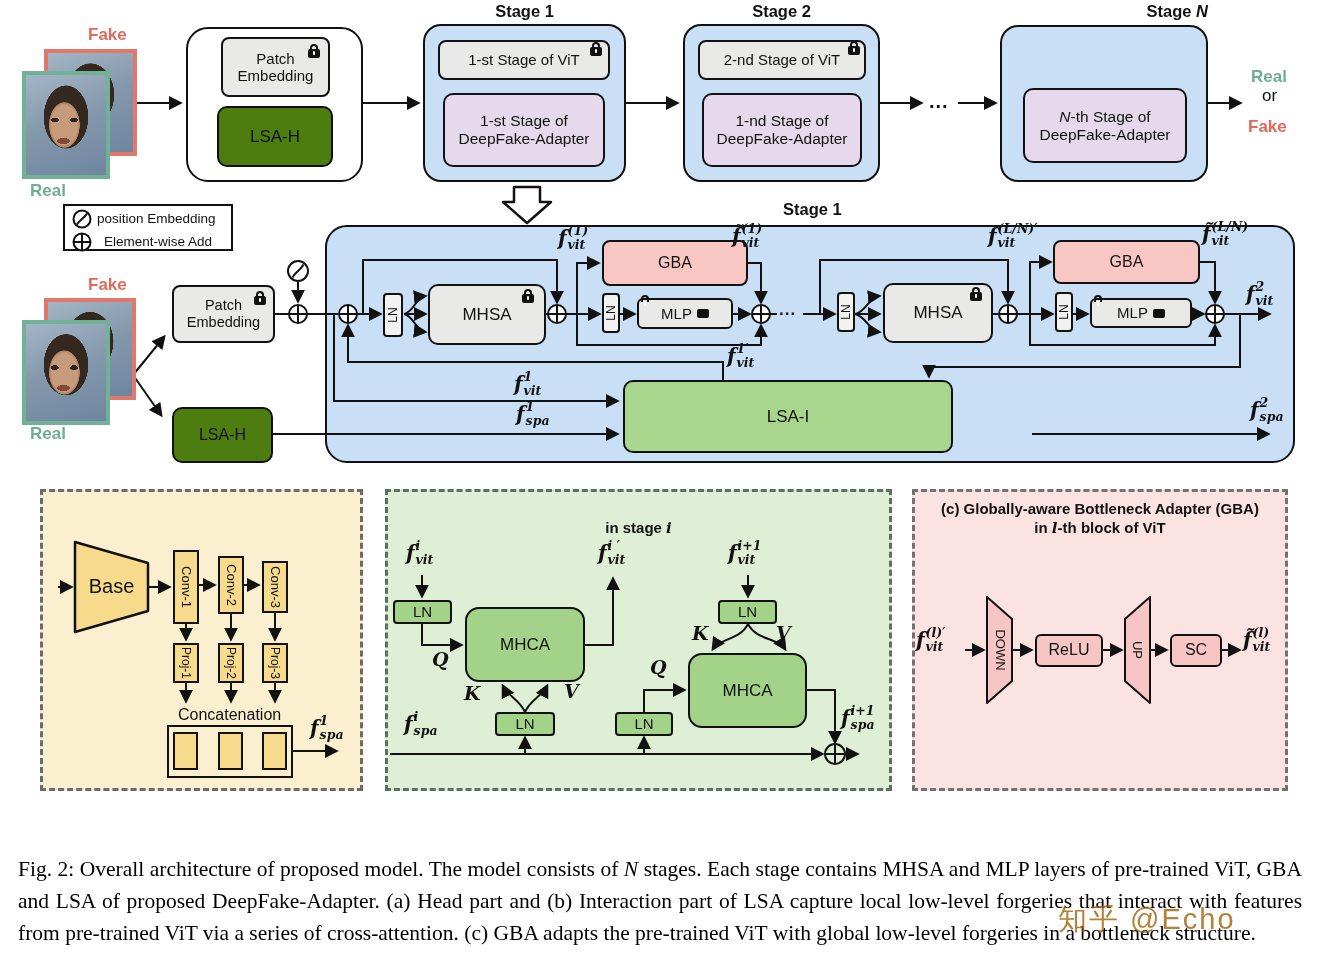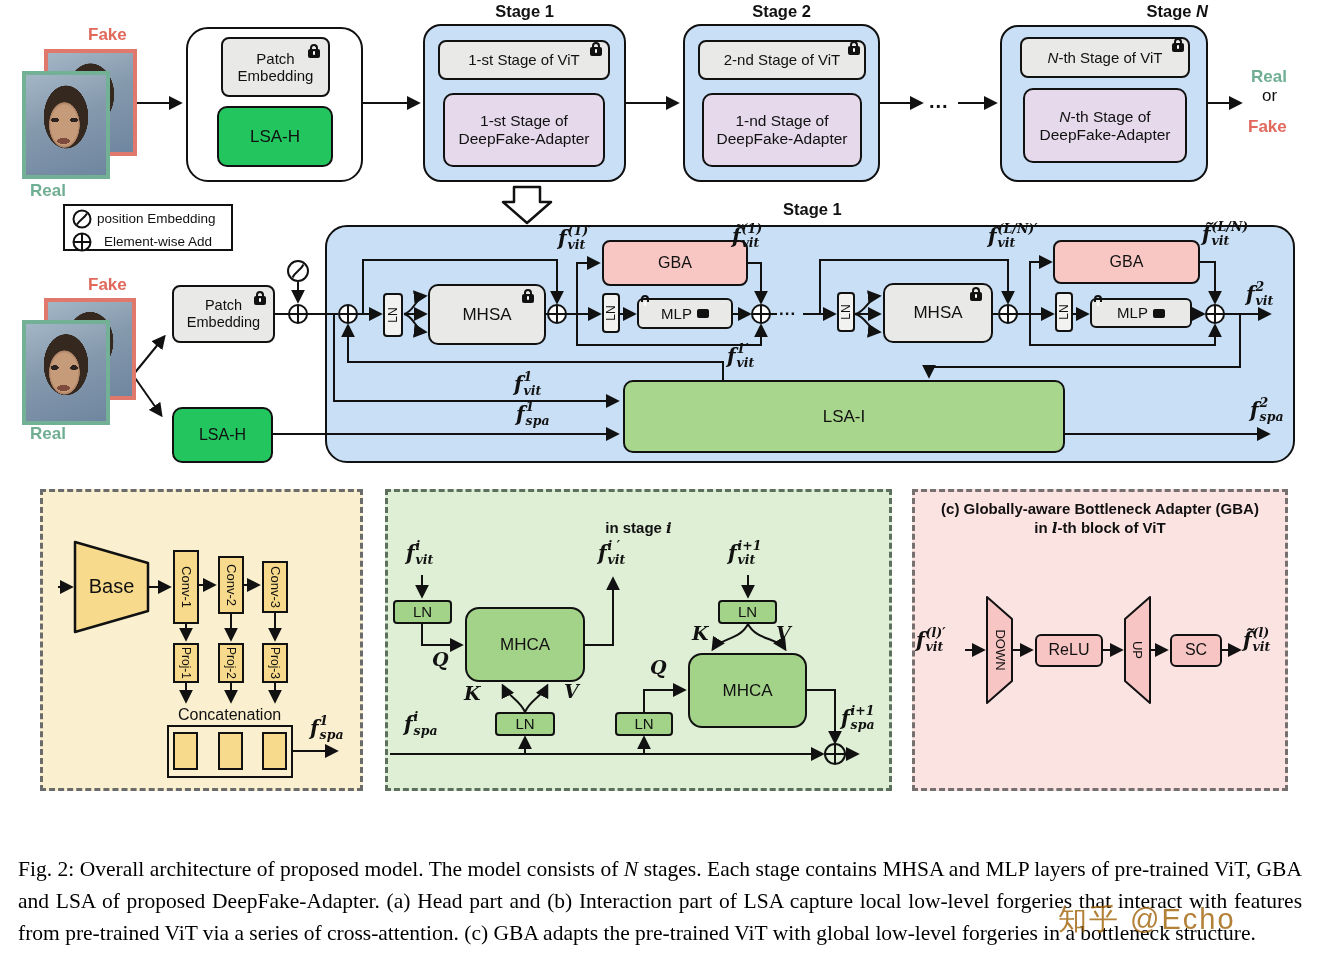--- a/index.html
+++ b/index.html
@@ -9,21 +9,21 @@
   .bgbox{position:absolute;box-sizing:border-box;z-index:1;}
   .wires{position:absolute;left:0;top:0;z-index:2;}
   .box{position:absolute;box-sizing:border-box;border:2px solid #111;display:flex;flex-direction:column;
        align-items:center;justify-content:center;text-align:center;z-index:3;line-height:1.15;}
   .lab{position:absolute;z-index:4;white-space:nowrap;line-height:1.1;}
   .ctr{display:flex;align-items:center;justify-content:center;text-align:center;}
   
   .blue{background:#C8DFF6;}
   .grayb{background:#E9E9E7;}
   .purp{background:#E5D9EB;}
-  .yel{background:#22c55e;}
+  .yel{background:#4d7c0f;}
   .grn{background:#A9D68D;}
   .pnk{background:#F9C7C3;}
   .lnb{background:#F2F2F0;}
   .grnin{background:#A3D289;}
   .pnkin{background:#F7C6C4;}
   .yelin{background:#F7DA8C;}
   
   .r4{border-radius:4px}.r6{border-radius:6px}.r8{border-radius:8px}.r10{border-radius:10px}
   .r14{border-radius:14px}
   .bw25{border-width:2.5px}
@@ -235,24 +235,20 @@
     <span>DeepFake-Adapter</span>
   </div>
   <div class="box grayb r8" style="left:698px;top:40px;width:168px;height:40px;font-size:15px;">
     <span class="lock" style="right:4px;top:4px;"></span>
     <span>2-nd Stage of ViT</span>
   </div>
   <div class="box purp r10" style="left:702px;top:93px;width:160px;height:74px;font-size:15.5px;">
     <span>1-nd Stage of</span>
     <span>DeepFake-Adapter</span>
   </div>
-  <div class="box grayb r8" style="left:1020px;top:37px;width:170px;height:41px;font-size:15px;">
-    <span class="lock" style="right:4px;top:4px;"></span>
-    <span><span class="it">N</span><span>-th Stage of ViT</span></span>
-  </div>
   <div class="box purp r10" style="left:1023px;top:88px;width:164px;height:75px;font-size:15.5px;">
     <span><span class="it">N</span><span>-th Stage of</span></span>
     <span>DeepFake-Adapter</span>
   </div>
   <div class="dots" style="left:929px;top:90px;font-size:20px;">...</div>
 
   <div class="lab tagReal" style="left:1251px;top:68px;">Real</div>
   <div class="lab" style="left:1262px;top:87px;font-weight:normal;font-size:17px;">or</div>
   <div class="lab tagFake" style="left:1248px;top:118px;">Fake</div>
 
@@ -301,21 +297,21 @@
   <div class="box pnk r8" style="left:1053px;top:240px;width:147px;height:44px;font-size:16px;">
     <span>GBA</span>
   </div>
   <div class="box lnb r4" style="left:1055px;top:292px;width:18px;height:40px;"></div>
   <div class="vtc" style="left:1064px;top:312px;font-size:12px;">LN</div>
   <div class="box grayb r6" style="left:1090px;top:298px;width:102px;height:30px;font-size:15px;flex-direction:row;gap:5px;">
     <span>MLP</span>
     <span class="lock" style="position:static;flex:none;"></span>
   </div>
 
-  <div class="box grn r10 bw25" style="left:623px;top:380px;width:442px;height:73px;font-size:17px;">
+  <div class="box grn r10 bw25" style="left:623px;top:380px;width:330px;height:73px;font-size:17px;">
     <span>LSA-I</span>
   </div>
 
   <div class="ml" style="left:558px;top:228px;">
     <span class="mb">f</span>
       <span class="stk">
         <span class="msup">(1)′</span>
         <span class="msub">vit</span>
       </span>
   </div>

